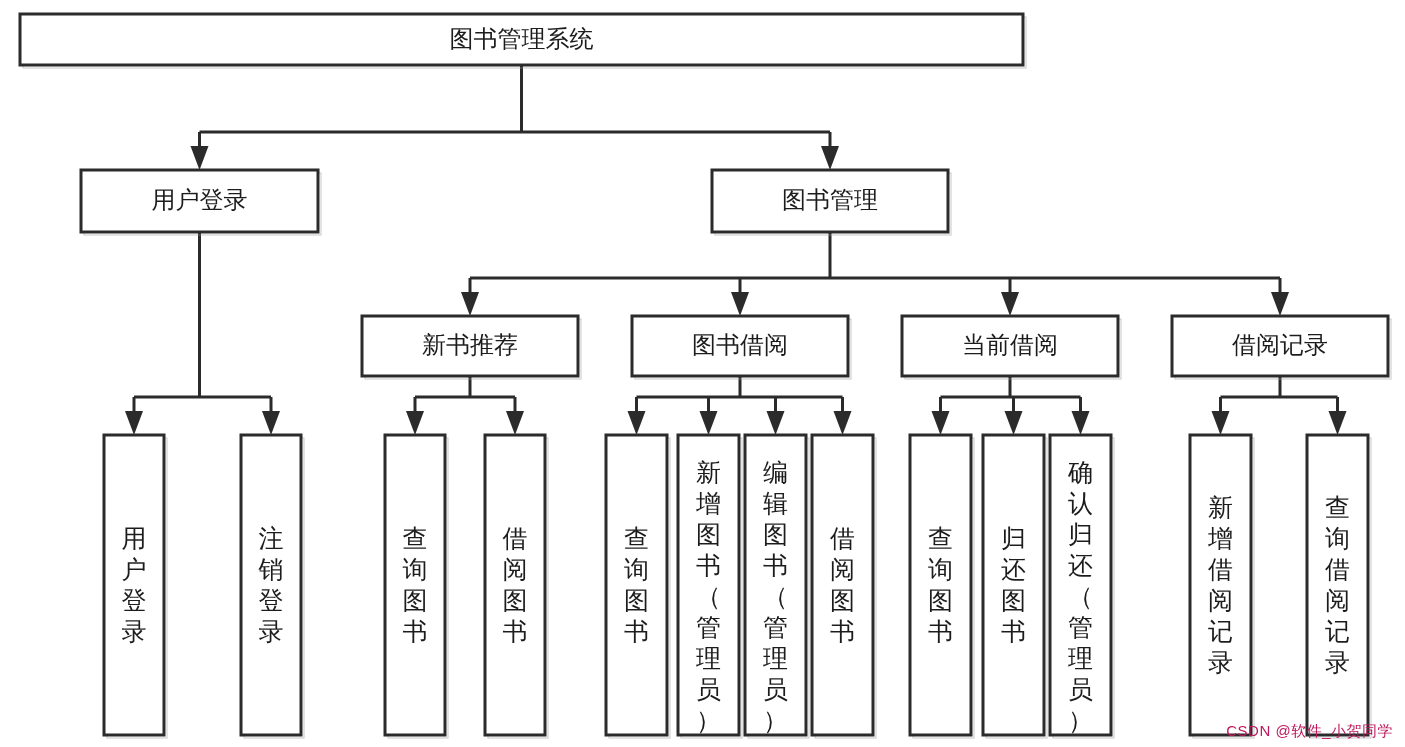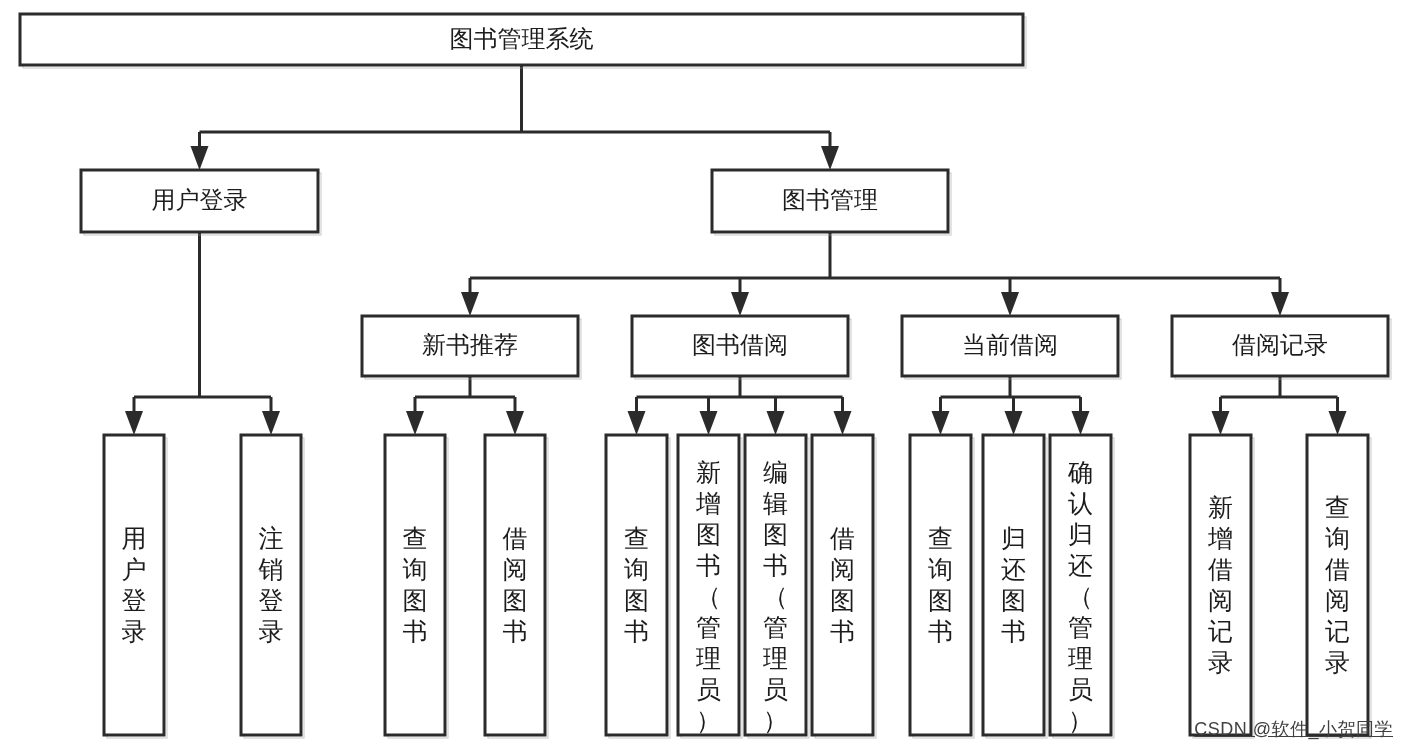--- a/index.html
+++ b/index.html
@@ -58,26 +58,25 @@
     font-family: "Liberation Sans", "DejaVu Sans", sans-serif;
     fill: #1c1c1c;
     font-size: 25px;
     text-anchor: middle;
   }
   .watermark {
     position: absolute;
     right: 12px;
     bottom: 6px;
     font-family: "Liberation Sans", "DejaVu Sans", sans-serif;
-    font-size: 18px;
-    color: #404040;
+    font-size: 15px;
+    color: #be185d;
     letter-spacing: 0.5px;
     white-space: nowrap;
     pointer-events: none;
-    text-decoration: underline;
   }
 </style>
 </head>
 <body>
 
 <div id="diagram-root">
   <svg class="diagram" viewBox="0 0 1405 747" xmlns="http://www.w3.org/2000/svg">
     <g id="edge-layer">
         <g></g>
         <path d="M 521.5 65 L 521.5 132" class="edge"></path>

